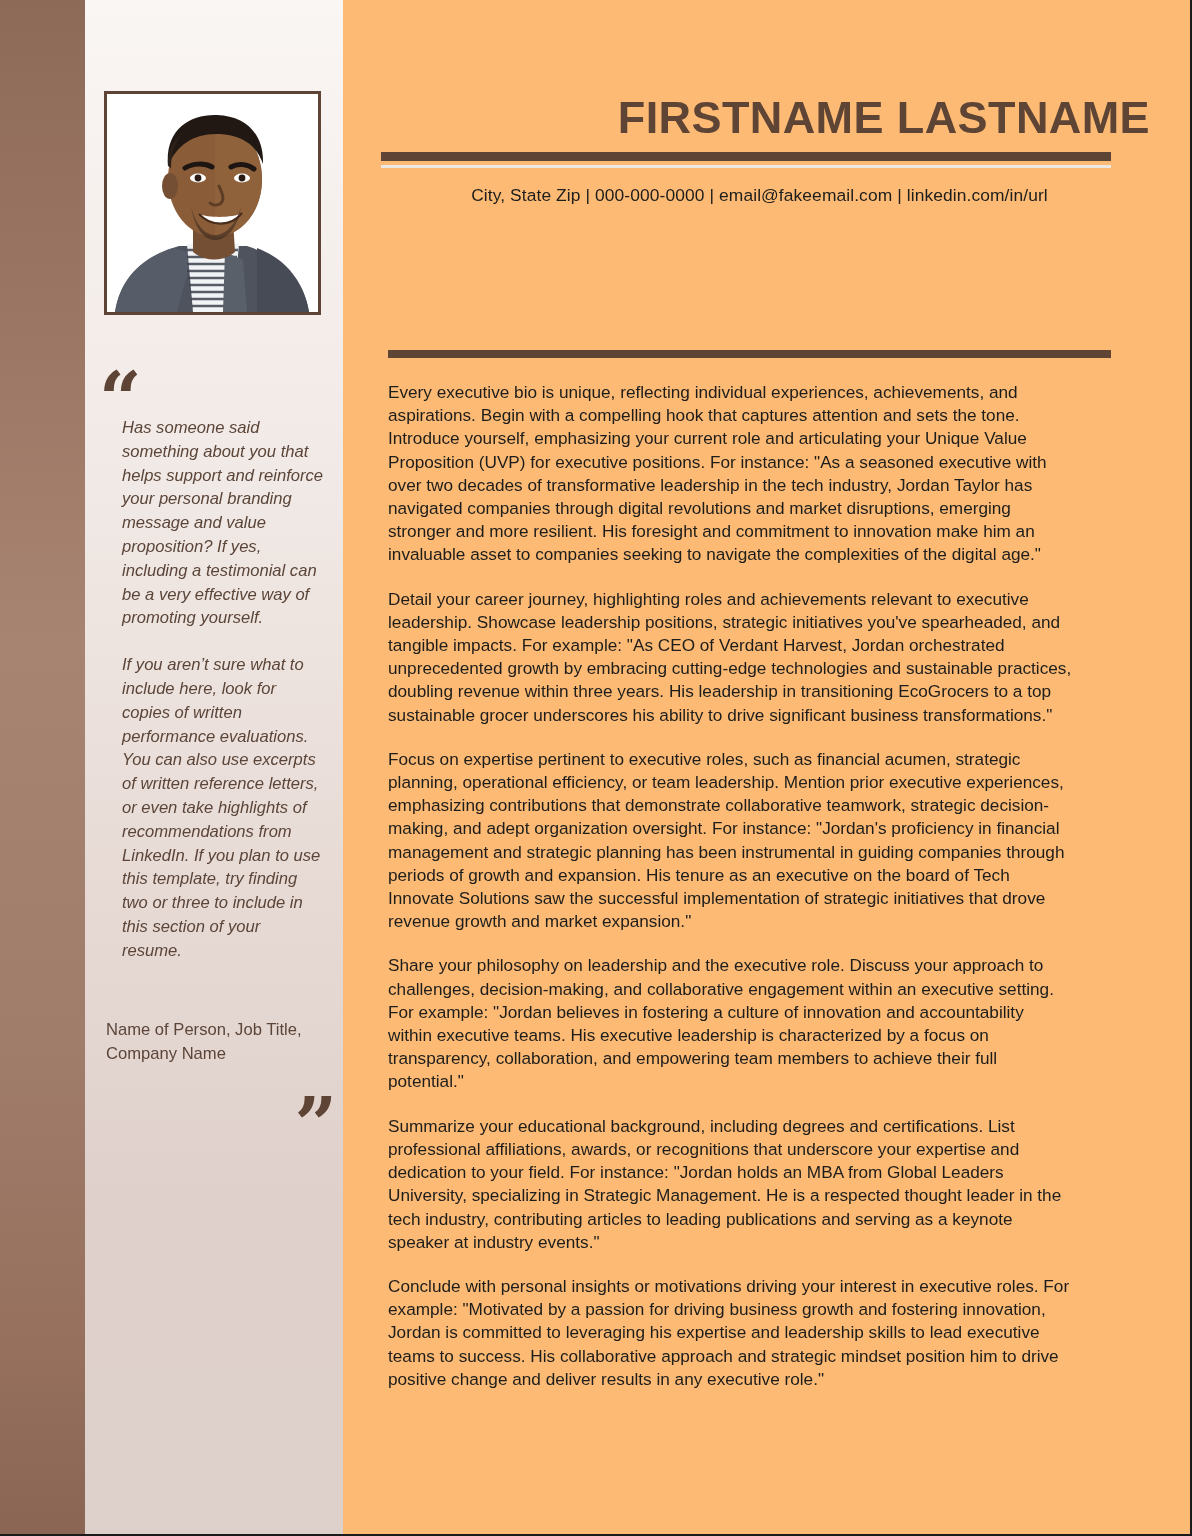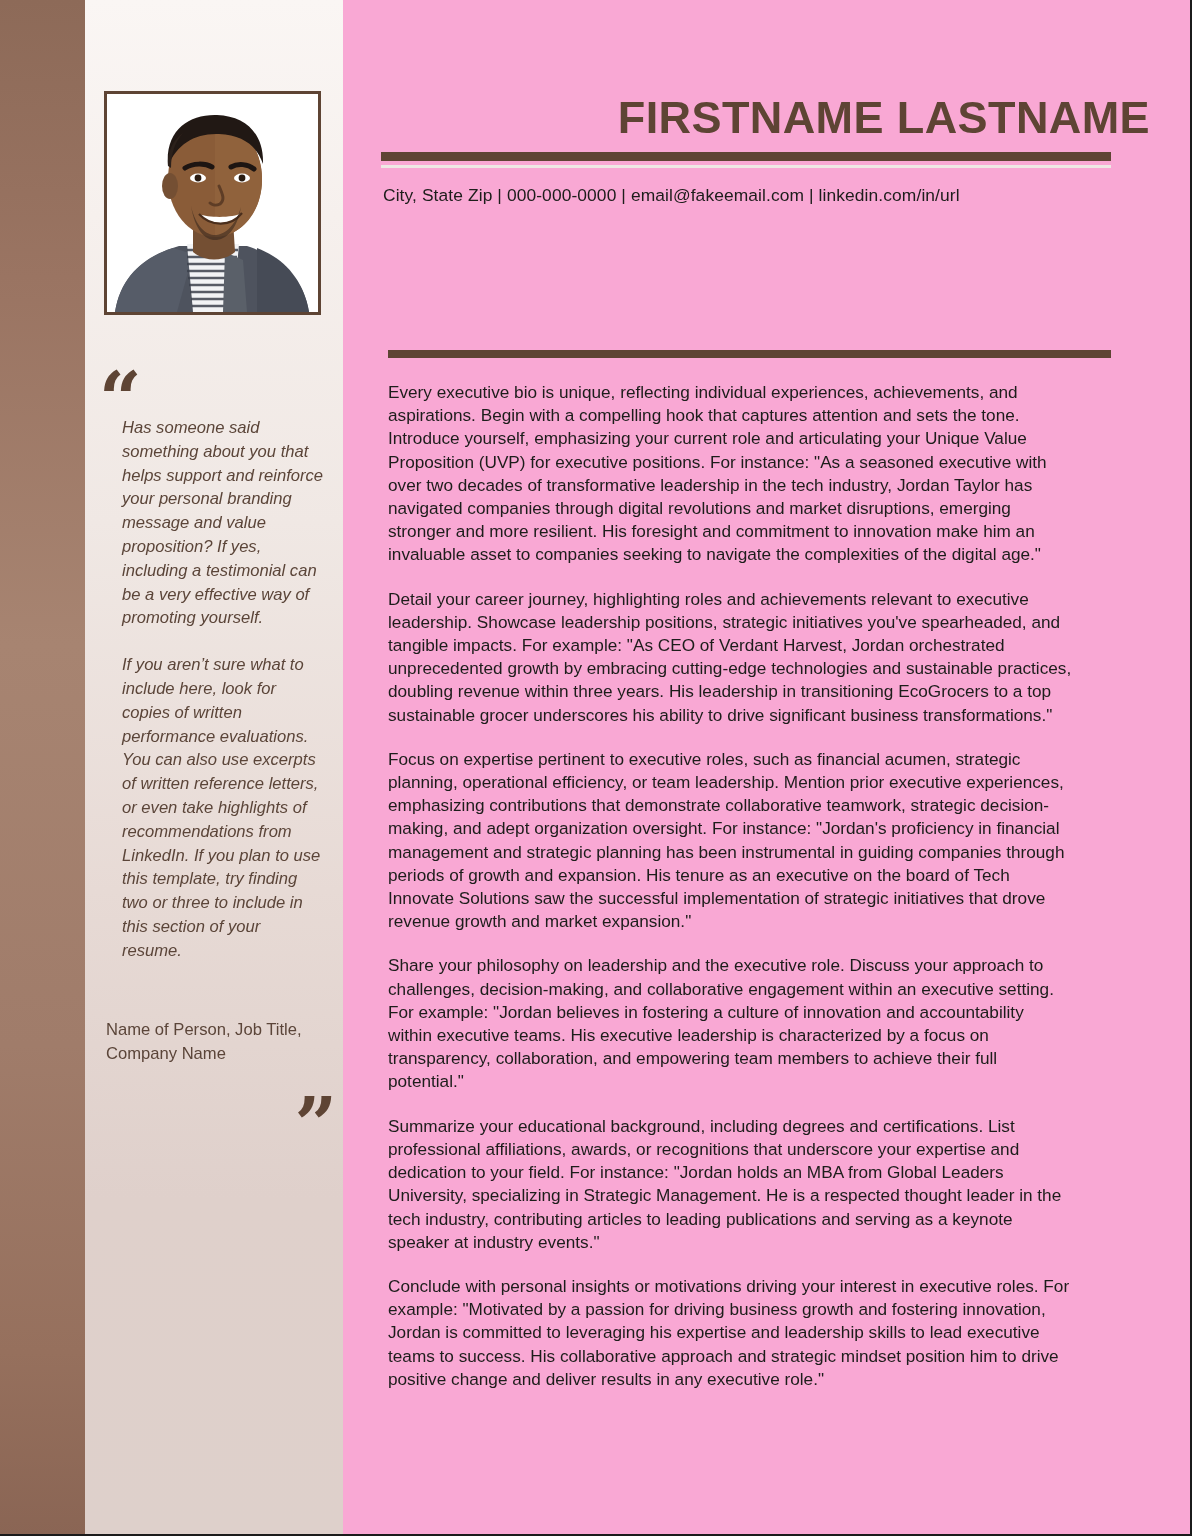--- a/index.html
+++ b/index.html
@@ -123,21 +123,21 @@
     letter-spacing: -2px;
   }
 
   
   .main {
     position: absolute;
     left: 343px;
     top: 0;
     width: 847px;
     height: 1536px;
-    background: #f9a8d4;
+    background: #fdba74;
     box-sizing: border-box;
   }
 
   .name-title {
     position: absolute;
     left: 40px;
     top: 94px;
     width: 767px;
     text-align: right;
     font-size: 45px;
@@ -162,21 +162,21 @@
     width: 730px;
     height: 3px;
     background: #eee8e4;
   }
 
   .contact {
     position: absolute;
     left: 40px;
     top: 185px;
     width: 753px;
-    text-align: left;
+    text-align: center;
     font-size: 17.4px;
     color: #1d1d1b;
     letter-spacing: 0.1px;
   }
 
   .focus-title {
     position: absolute;
     left: 45px;
     top: 248px;
     width: 760px;

